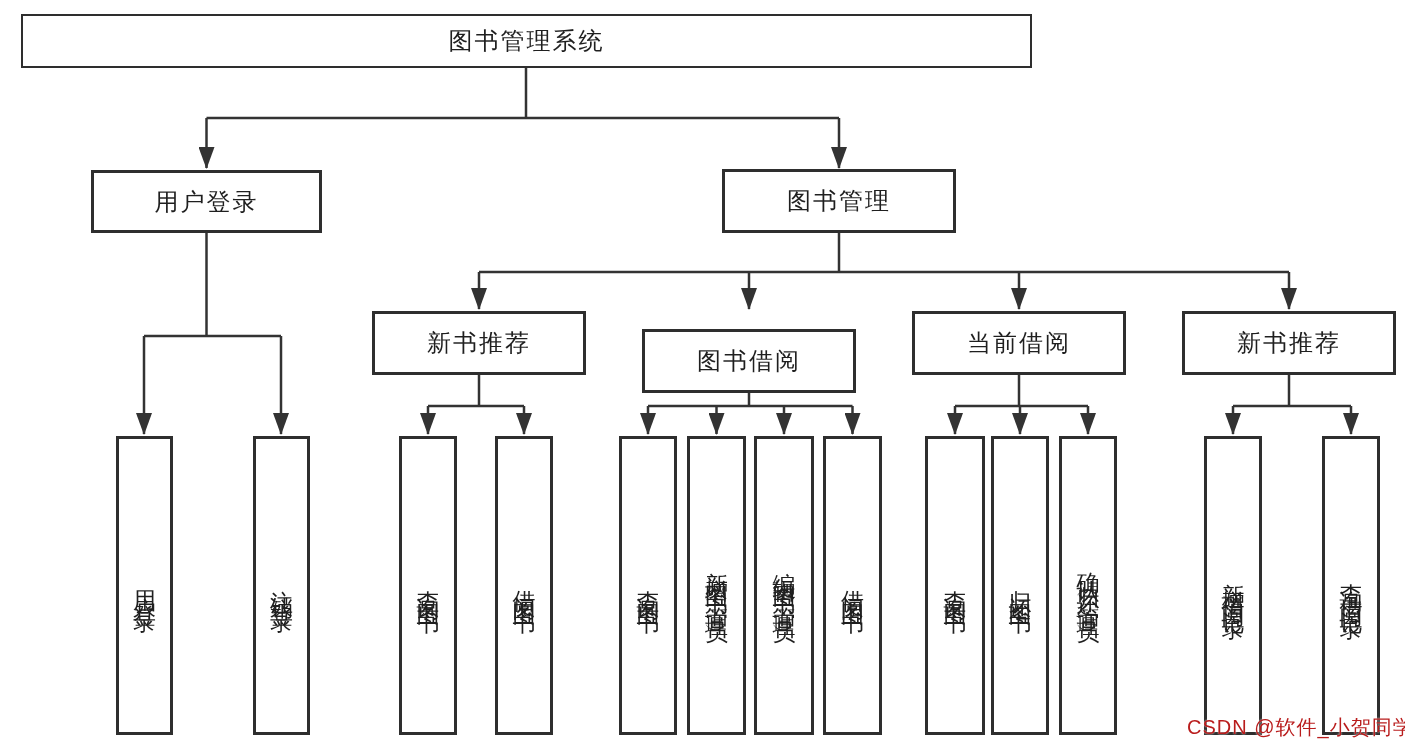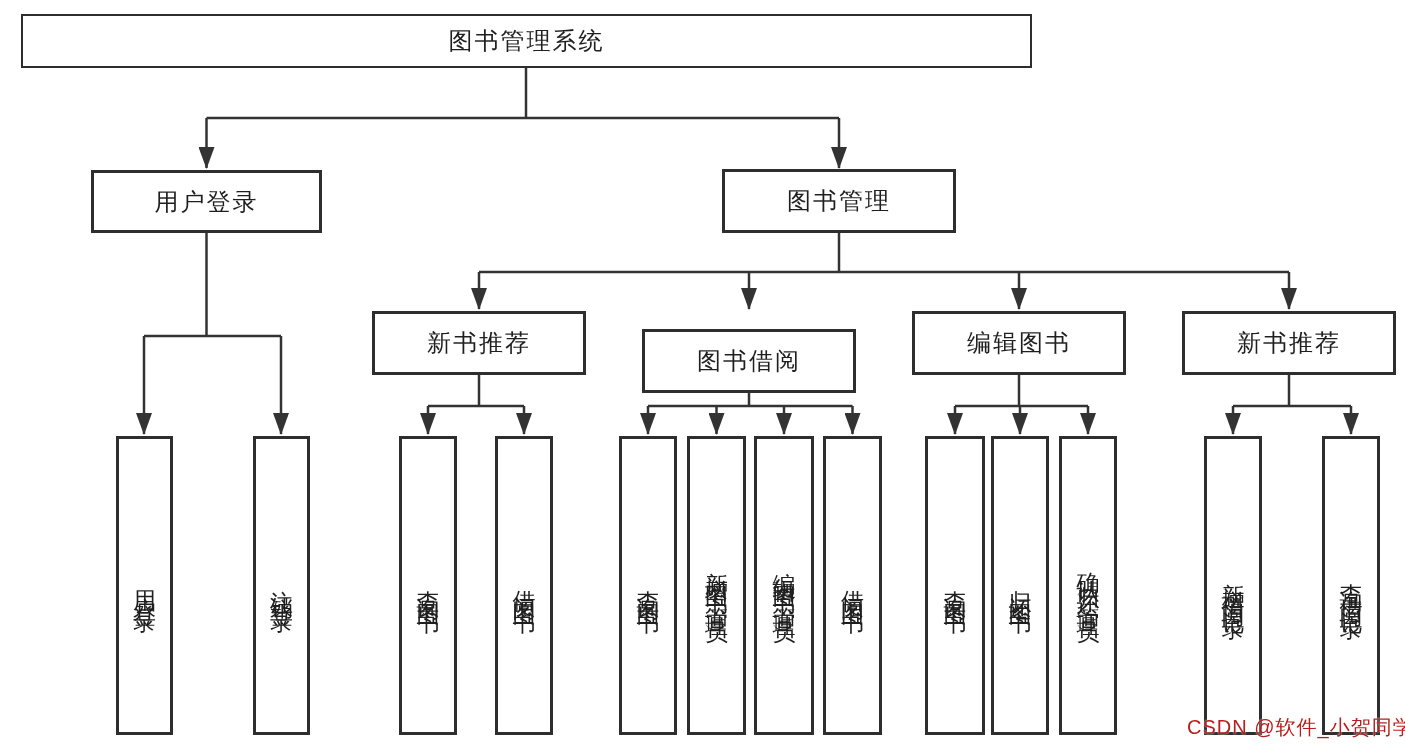--- a/index.html
+++ b/index.html
@@ -95,21 +95,21 @@
     <span>图书管理</span>
   </div>
 
   <div class="node h" style="left:363px;top:311px;width:214px;height:64px">
     <span>新书推荐</span>
   </div>
   <div class="node h" style="left:633px;top:329px;width:214px;height:64px">
     <span>图书借阅</span>
   </div>
   <div class="node h" style="left:903px;top:311px;width:214px;height:64px">
-    <span>编辑图书</span>
+    <span>当前借阅</span>
   </div>
   <div class="node h" style="left:1173px;top:311px;width:214px;height:64px">
     <span>新书推荐</span>
   </div>
 
   <div class="node v" style="left:107px;top:436px;width:57px;height:299px">
     <span>用户登录</span>
   </div>
   <div class="node v" style="left:244px;top:436px;width:57px;height:299px">
     <span>注销登录</span>

